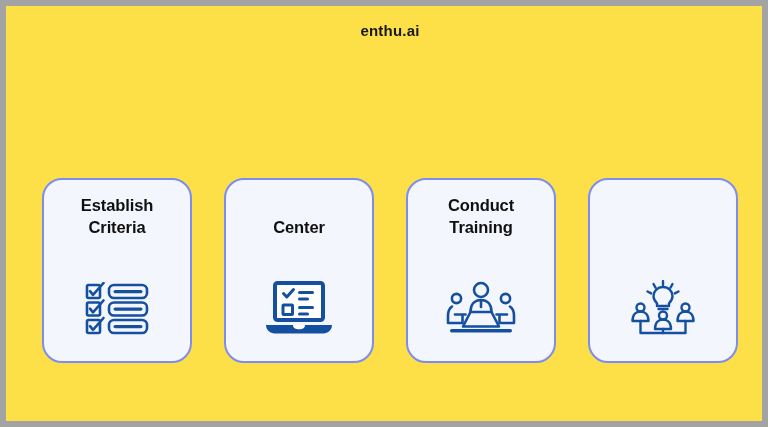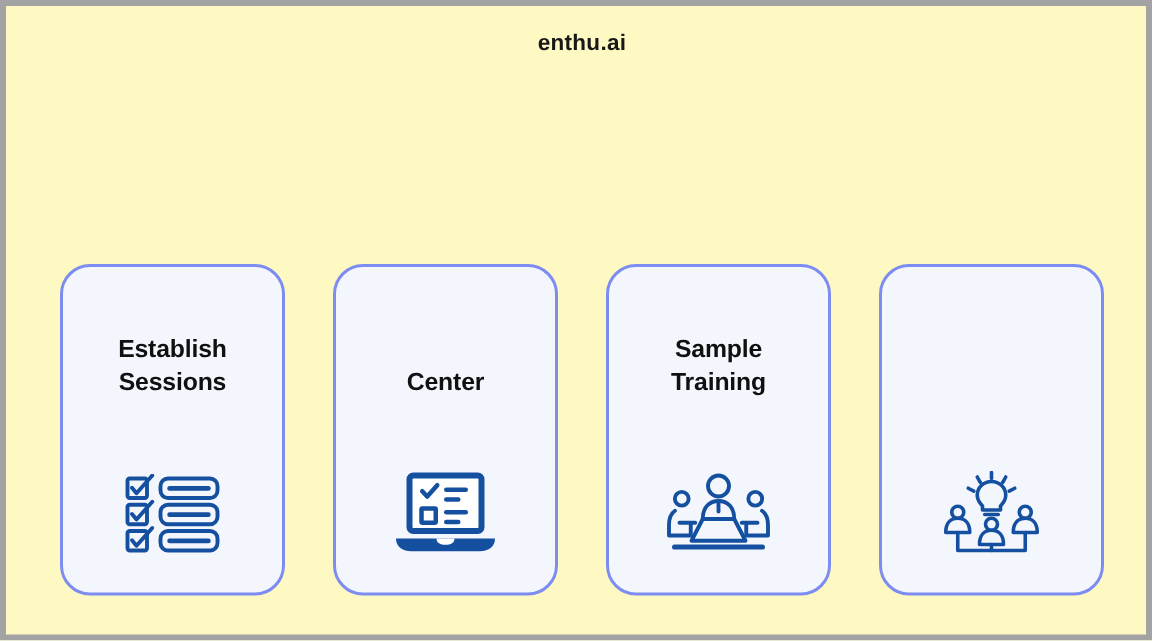--- a/index.html
+++ b/index.html
@@ -7,22 +7,22 @@
     padding: 0;
     background: #ffffff;
   }
   body {
     font-family: "Liberation Sans", sans-serif;
   }
   .canvas {
     position: relative;
     width: 768px;
     height: 427px;
-    background: #fef9c3;
-    border: 4px solid #a3a3a3;
+    background: #fde047;
+    border: 6px solid #a3a3a3;
     box-sizing: border-box;
     overflow: hidden;
   }
   .brand {
     position: absolute;
     top: 16px;
     left: 0;
     width: 768px;
     text-align: center;
     font-family: "Liberation Sans", sans-serif;
@@ -48,29 +48,29 @@
     position: absolute;
     top: 172px;
     left: 36px;
     width: 696px;
     height: 199px;
     display: flex;
     justify-content: space-between;
   }
   .card {
     width: 150px;
-    height: 221px;
+    height: 185px;
     box-sizing: border-box;
     background: #f4f6fd;
     border: 2px solid #7d8cf0;
     border-radius: 20px;
     display: flex;
     flex-direction: column;
     align-items: center;
-    padding-top: 44px;
+    padding-top: 14px;
   }
   .card-title {
     font-family: "Liberation Sans", sans-serif;
     font-size: 16.5px;
     font-weight: bold;
     color: #101010;
     text-align: center;
     line-height: 1.35;
     width: 136px;
     letter-spacing: -0.1px;
@@ -92,21 +92,21 @@
 <div class="canvas">
 
   <div class="brand">enthu.ai</div>
 
 
   <div class="cards">
 
     <div class="card">
       <div class="card-title">
         <span>Establish</span><br>
-        <span>Sessions</span>
+        <span>Criteria</span>
       </div>
       <div class="card-icon">
         <svg width="66" height="54" viewBox="0 0 66 54" fill="none">
           <g stroke="#14509f" stroke-width="2.6" fill="none" stroke-linejoin="round" stroke-linecap="round">
             <rect x="3" y="3" width="13" height="13" rx="1.5"></rect>
             <rect x="3" y="20.5" width="13" height="13" rx="1.5"></rect>
             <rect x="3" y="38" width="13" height="13" rx="1.5"></rect>
             <path d="M6 9.2 L9 12.8 L19.5 1"></path>
             <path d="M6 26.7 L9 30.3 L19.5 18.5"></path>
             <path d="M6 44.2 L9 47.8 L19.5 36"></path>
@@ -142,21 +142,21 @@
             <rect x="35" y="32.5" width="11" height="3" rx="1.5"></rect>
           </g>
           <path d="M3 45 H69 C69 51 64 53.5 59 53.5 H13 C8 53.5 3 51 3 45 Z" fill="#14509f"></path>
           <path d="M30 45 H42 C42 48 39.5 49.2 36 49.2 C32.5 49.2 30 48 30 45 Z" fill="#ffffff"></path>
         </svg>
       </div>
     </div>
 
     <div class="card">
       <div class="card-title">
-        <span>Sample</span><br>
+        <span>Conduct</span><br>
         <span>Training</span>
       </div>
       <div class="card-icon">
         <svg width="70" height="56" viewBox="0 0 70 56" fill="none">
           <g stroke="#14509f" stroke-width="2.6" fill="none" stroke-linejoin="round" stroke-linecap="round">
 
             <circle cx="35" cy="9" r="7"></circle>
             <path d="M24.5 31 C24.5 23 29 19 35 19 C41 19 45.5 23 45.5 31"></path>
             <path d="M35 19.5 L35 26"></path>
 

